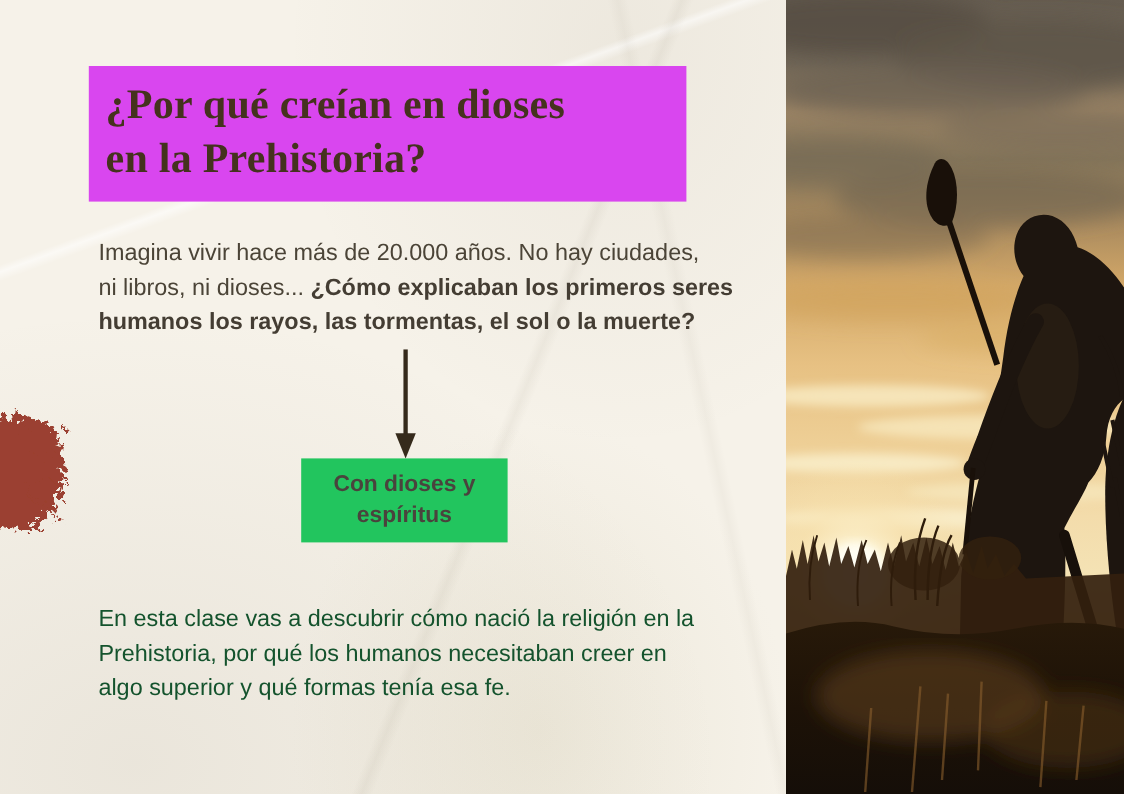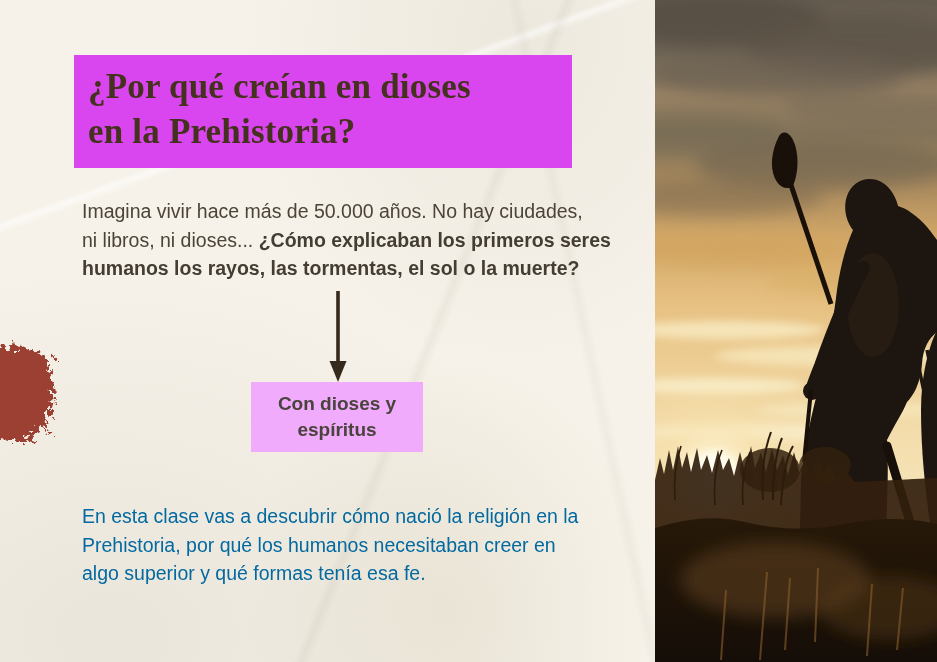--- a/index.html
+++ b/index.html
@@ -28,27 +28,27 @@
     font-size:35px; line-height:45px; color:#45321e; letter-spacing:0.2px;
   }
   .intro {
     position:absolute; left:82px; top:197px; width:532px;
     font-size:19.5px; line-height:28.5px; color:#4b4437;
   }
   .intro .bold, .answer-line { font-weight:700; color:#443d33; }
   .arrow-svg { position:absolute; left:328px; top:291px; }
   .answer-box {
     position:absolute; left:251px; top:382px; width:172px; height:70px;
-    background:#f0abfc; display:flex; flex-direction:column;
+    background:#22c55e; display:flex; flex-direction:column;
     align-items:center; justify-content:center;
   }
   .answer-line { font-size:19px; line-height:26px; color:#4a433d; }
   .outro {
     position:absolute; left:82px; top:502px; width:532px;
-    font-size:19.5px; line-height:28.5px; color:#0369a1;
+    font-size:19.5px; line-height:28.5px; color:#14532d;
   }
   .stain-svg { position:absolute; left:0; top:328px; }
   .photo { position:absolute; left:655px; top:0; width:282px; height:662px; }
 </style>
 </head>
 <body>
 
 <div class="slide">
   <div class="creases"></div>
 
@@ -68,21 +68,21 @@
       <circle cx="49" cy="104" r="2.2"></circle>
     </g>
   </svg>
 
   <div class="title-banner">
     <div class="title-line">¿Por qué creían en dioses</div>
     <div class="title-line">en la Prehistoria?</div>
   </div>
 
   <div class="intro">
-    <div><span>Imagina vivir hace más de 50.000 años. No hay ciudades,</span></div>
+    <div><span>Imagina vivir hace más de 20.000 años. No hay ciudades,</span></div>
     <div><span>ni libros, ni dioses... </span><span class="bold">¿Cómo explicaban los primeros seres</span></div>
     <div><span class="bold">humanos los rayos, las tormentas, el sol o la muerte?</span></div>
   </div>
 
   <svg class="arrow-svg" width="20" height="92" viewBox="0 0 20 92" aria-hidden="true">
     <line x1="10" y1="0" x2="10" y2="72" stroke="#352a1b" stroke-width="3.6"></line>
     <polygon points="1.5,70 18.5,70 10,91" fill="#352a1b"></polygon>
   </svg>
 
   <div class="answer-box">

